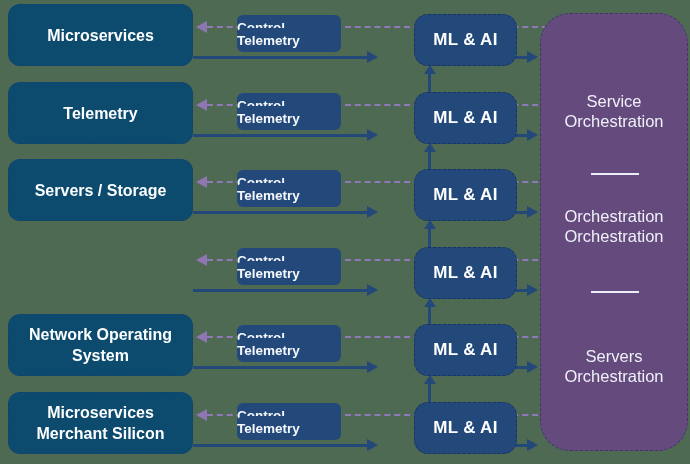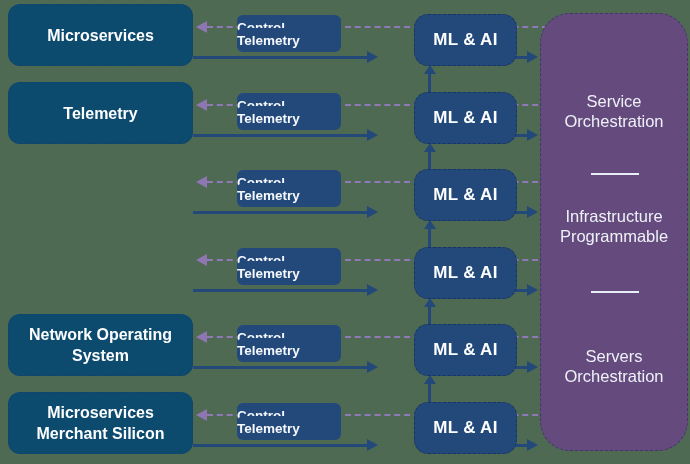--- a/index.html
+++ b/index.html
@@ -139,20 +139,23 @@
       </div>
   </div>
 
   <div class="row r2">
     <div class="dash-line"></div>
     <div class="dash-head"></div>
     <div class="sol-line lft"></div>
     <div class="sol-head lft"></div>
     <div class="sol-line rgt"></div>
     <div class="sol-head rgt"></div>
+    <div class="layer-box">
+        <span>Servers / Storage</span>
+      </div>
     <div class="pill ctl">
         <span>Control</span>
       </div>
     <div class="pill tel">
         <span>Telemetry</span>
       </div>
     <div class="ml-box">
         <span>ML &amp; AI</span>
       </div>
   </div>
@@ -234,18 +237,18 @@
       <div class="shaft"></div>
     </div>
   <div class="v-arrow v4">
       <div class="head"></div>
       <div class="shaft"></div>
     </div>
 
   <div class="orch-box">
     <div class="orch-text s0">Service Orchestration</div>
     <div class="divider d0"></div>
-    <div class="orch-text s1">Infrastructure Programmable</div>
+    <div class="orch-text s1">Orchestration Orchestration</div>
     <div class="divider d1"></div>
     <div class="orch-text s2">Servers Orchestration</div>
   </div>
 
 </div>
 
 </body></html>

